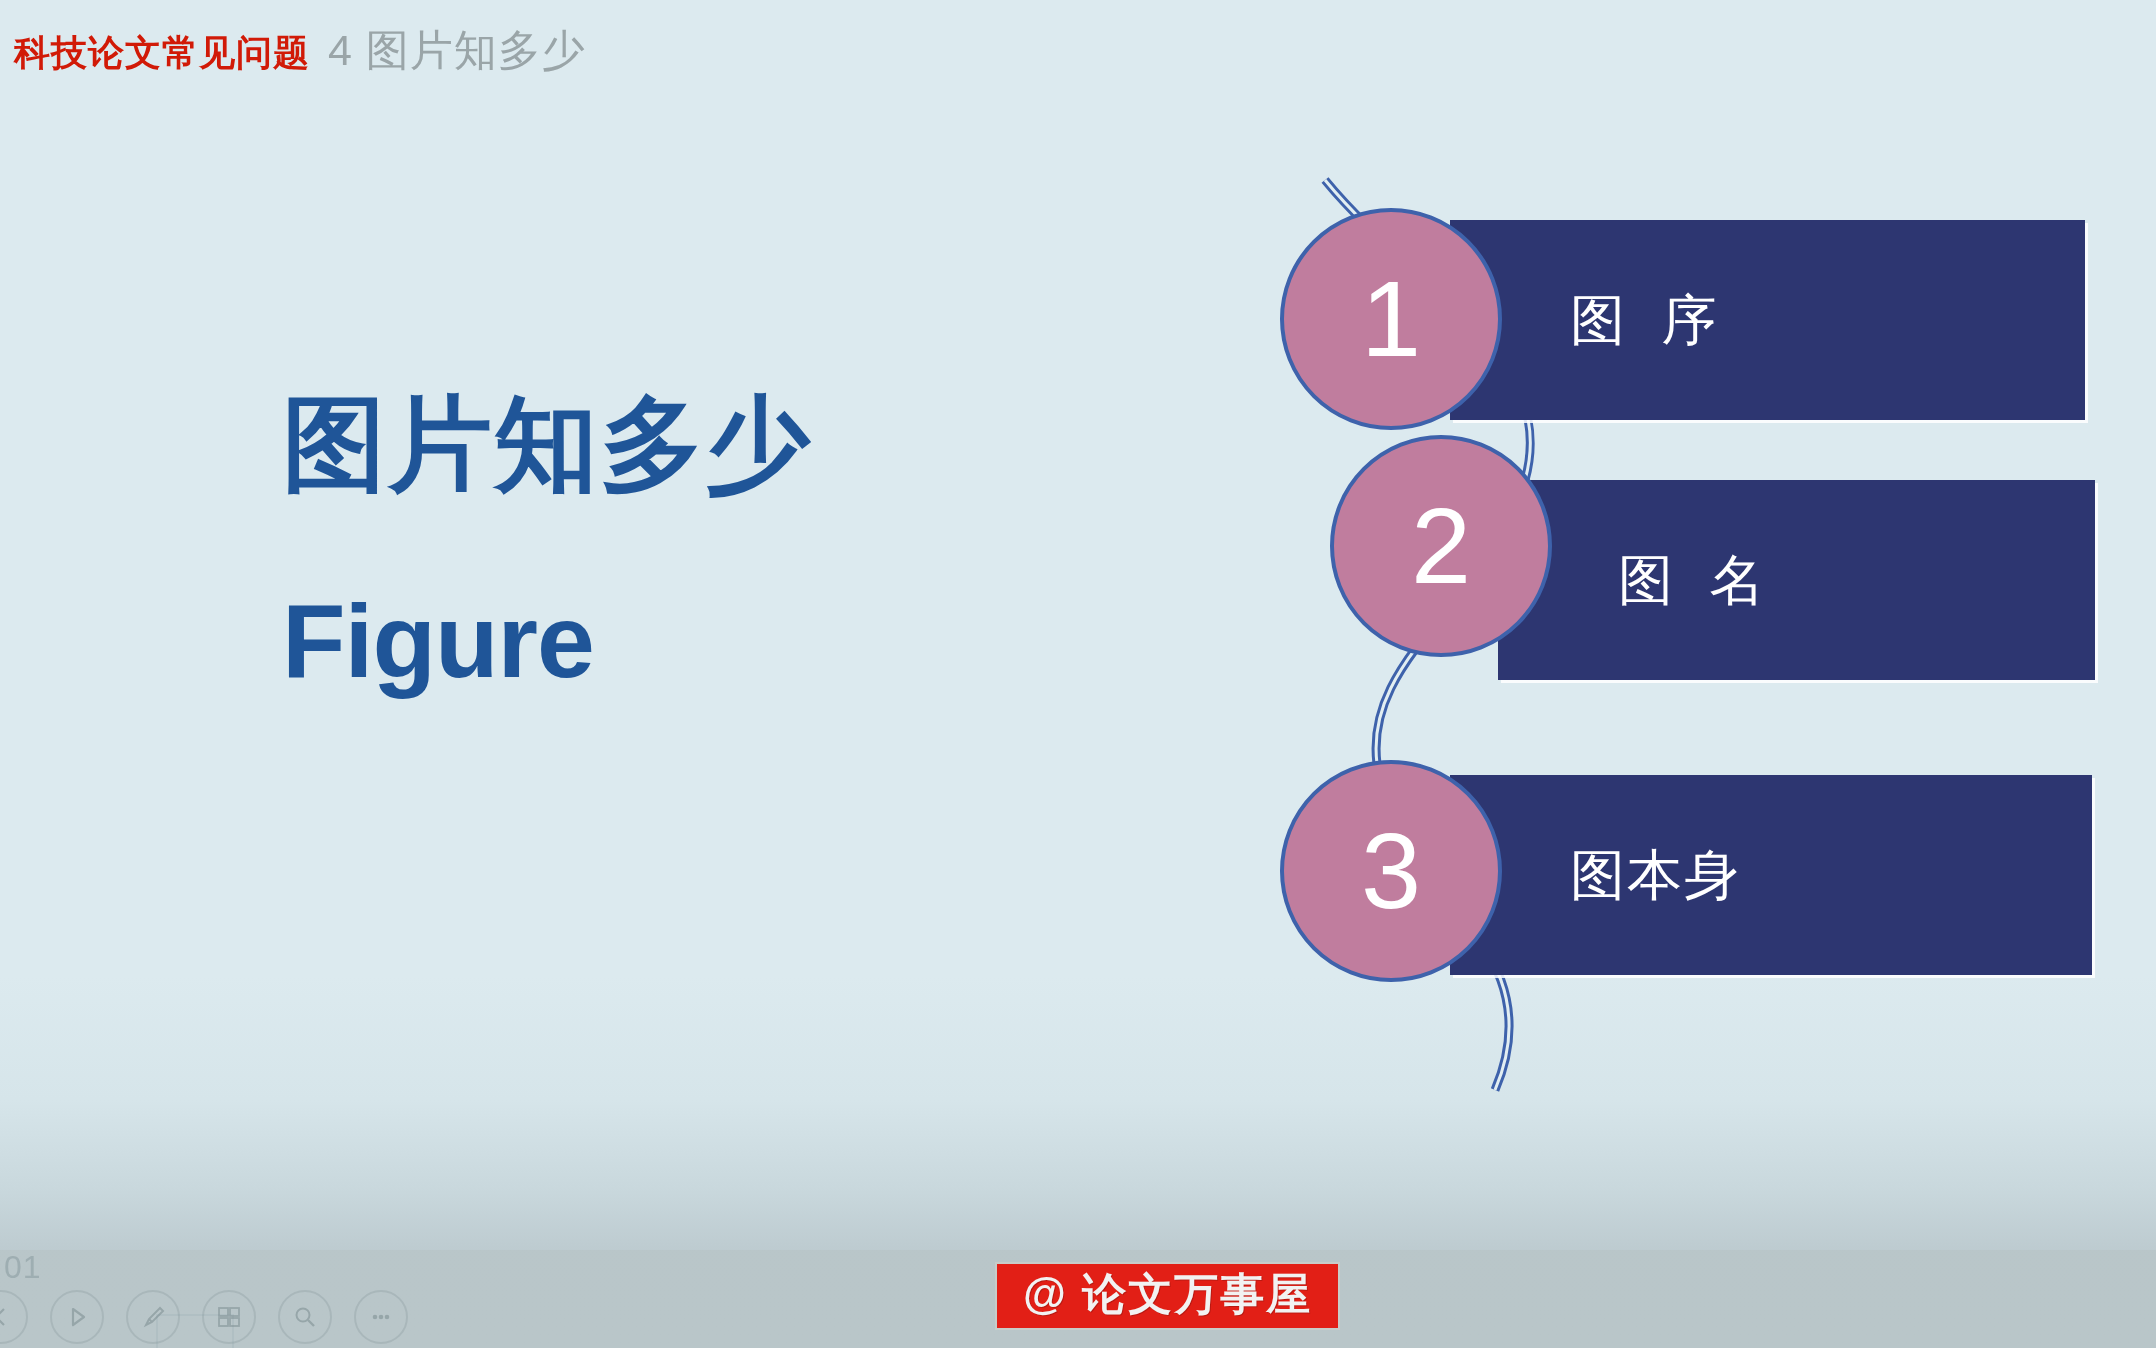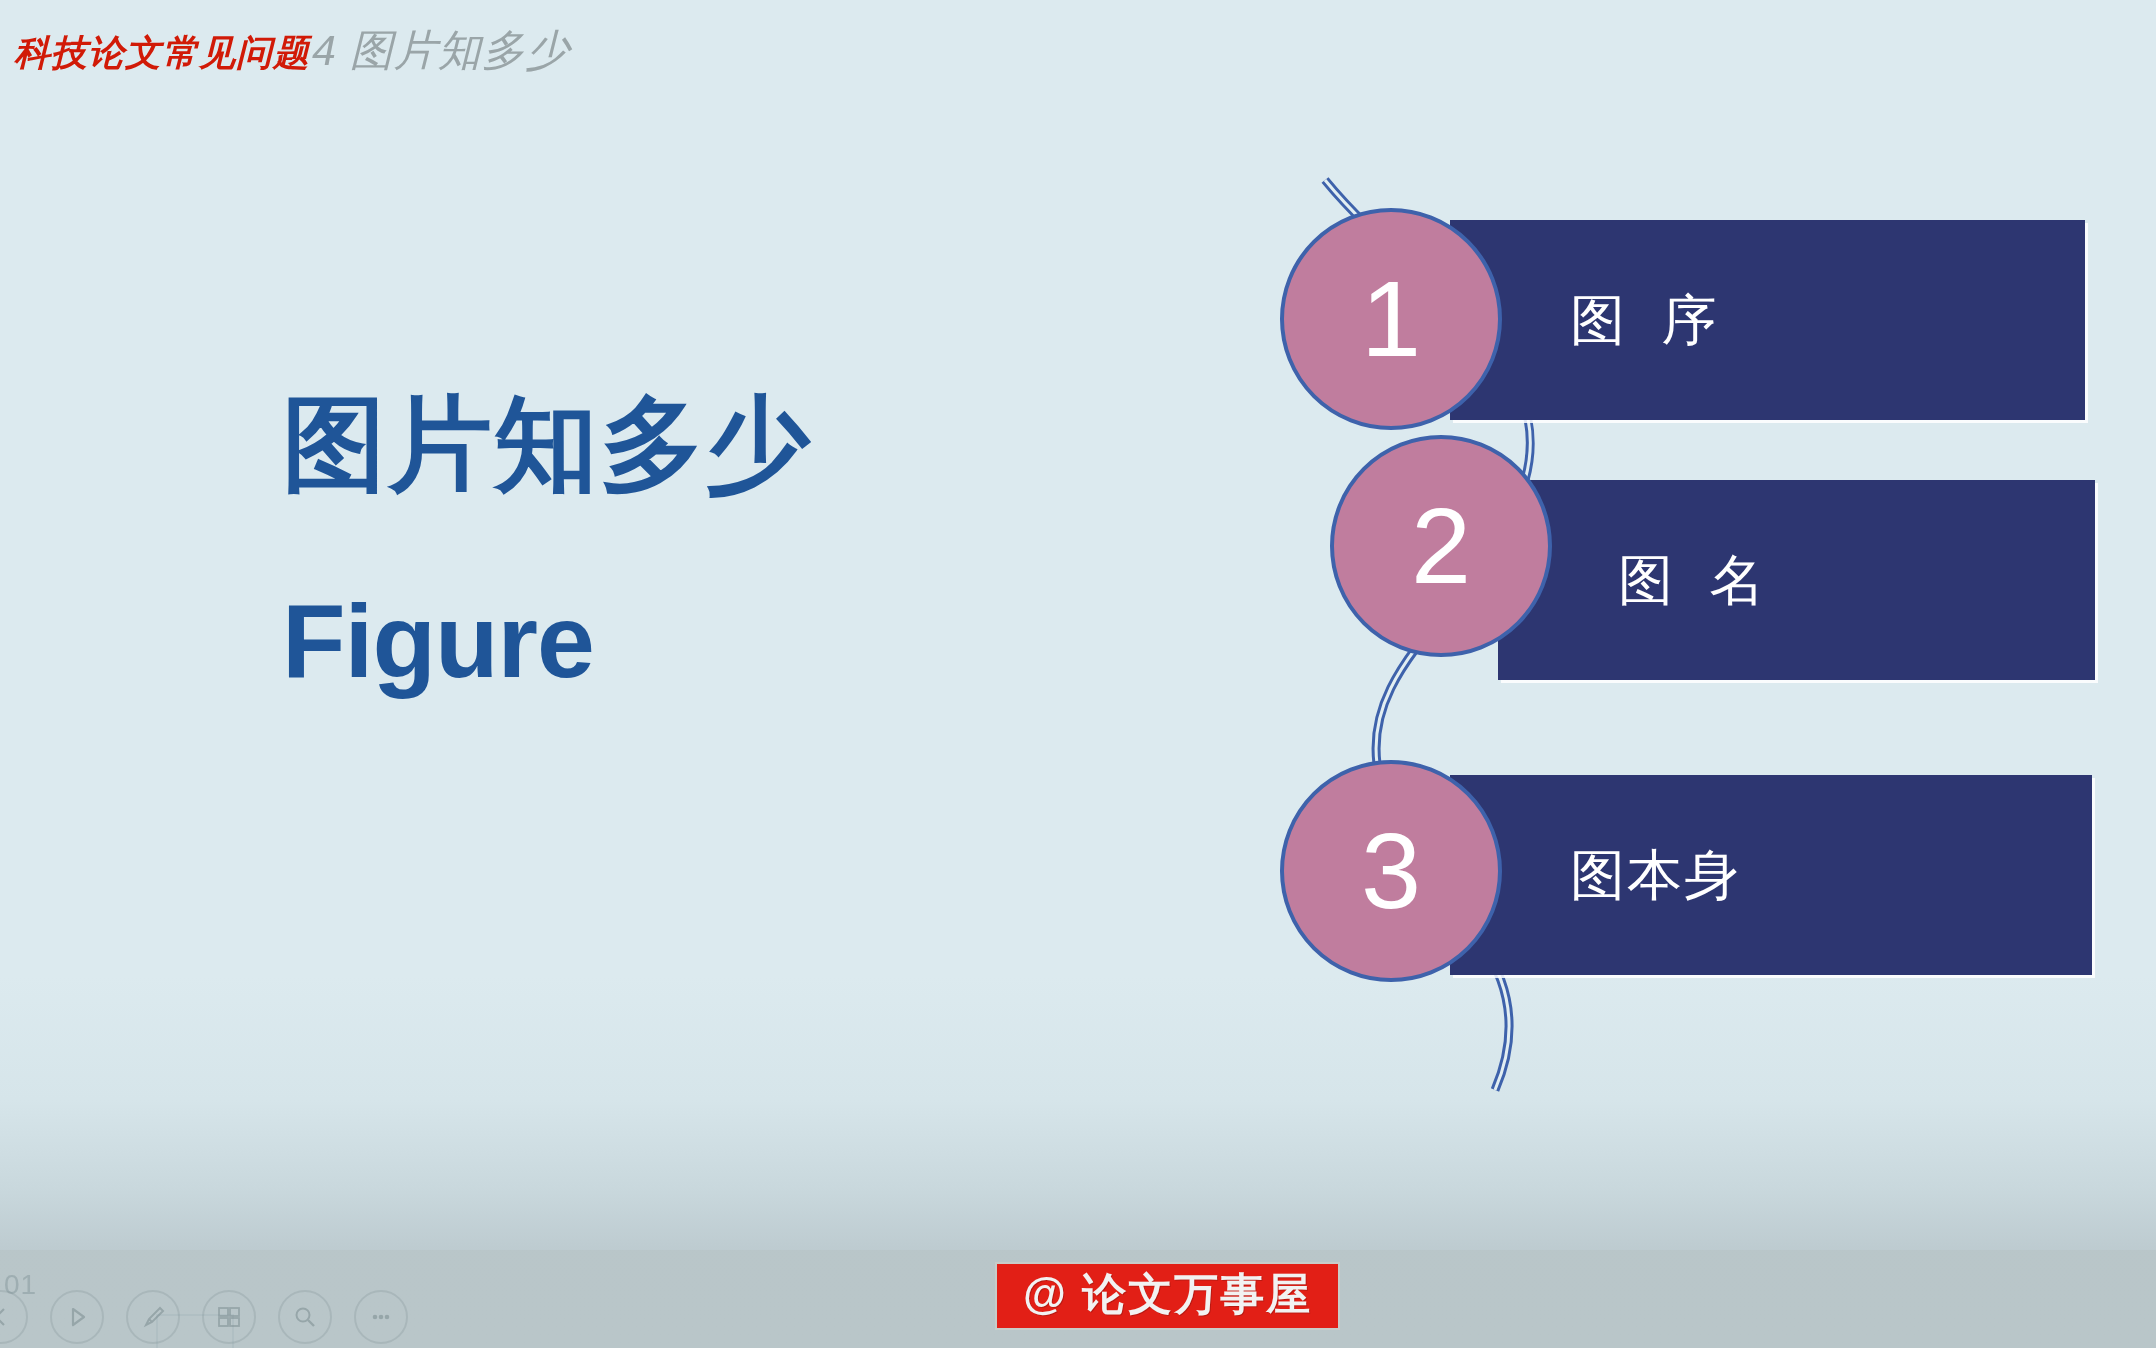--- a/index.html
+++ b/index.html
@@ -37,23 +37,22 @@
                  #bdcbd0 100%);
   }
 
   
   #header {
     position: absolute;
     left: 14px;
     top: 22px;
     display: flex;
     align-items: baseline;
-    gap: 2px;
+    gap: 18px;
     white-space: nowrap;
-    font-style: italic;
   }
   #header .crumb-main {
     color: #d11a07;
     font-size: 36px;
     font-weight: bold;
     letter-spacing: 1px;
   }
   #header .crumb-sub {
     color: #9aa5a8;
     font-size: 43px;
@@ -197,23 +196,23 @@
     align-items: center;
     justify-content: center;
     opacity: 0.55;
   }
   #toolbar .tb-btn:first-child { margin-left: -26px; }
   #toolbar .tb-btn svg { display:block; }
 
   #slide-number {
     position: absolute;
     left: 4px;
-    bottom: 47px;
+    bottom: 62px;
     color: rgba(150,166,170,0.75);
-    font-size: 28px;
+    font-size: 32px;
     letter-spacing: 1px;
     z-index: 14;
   }
   #caret-box {
     position: absolute;
     left: 156px;
     bottom: -14px;
     width: 74px;
     height: 44px;
     border: 2px solid rgba(170,185,189,0.55);

